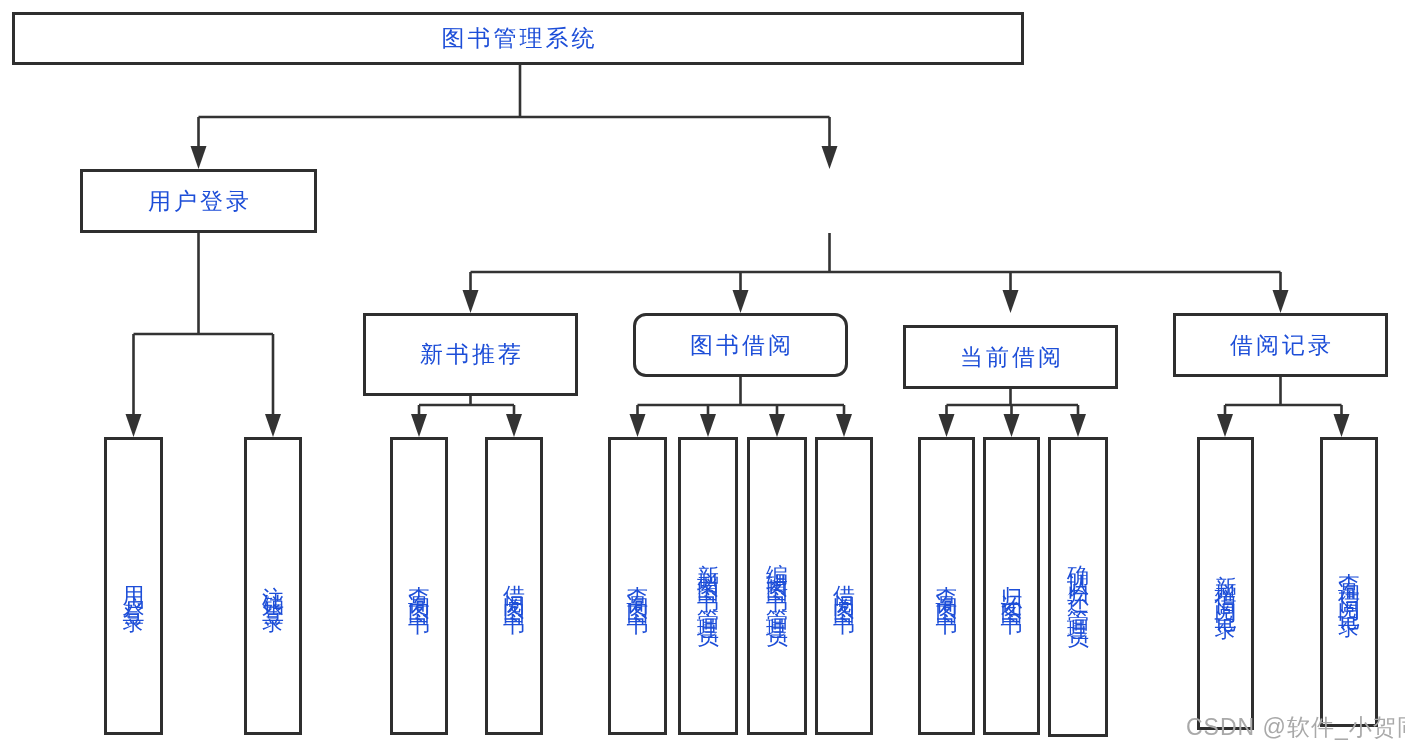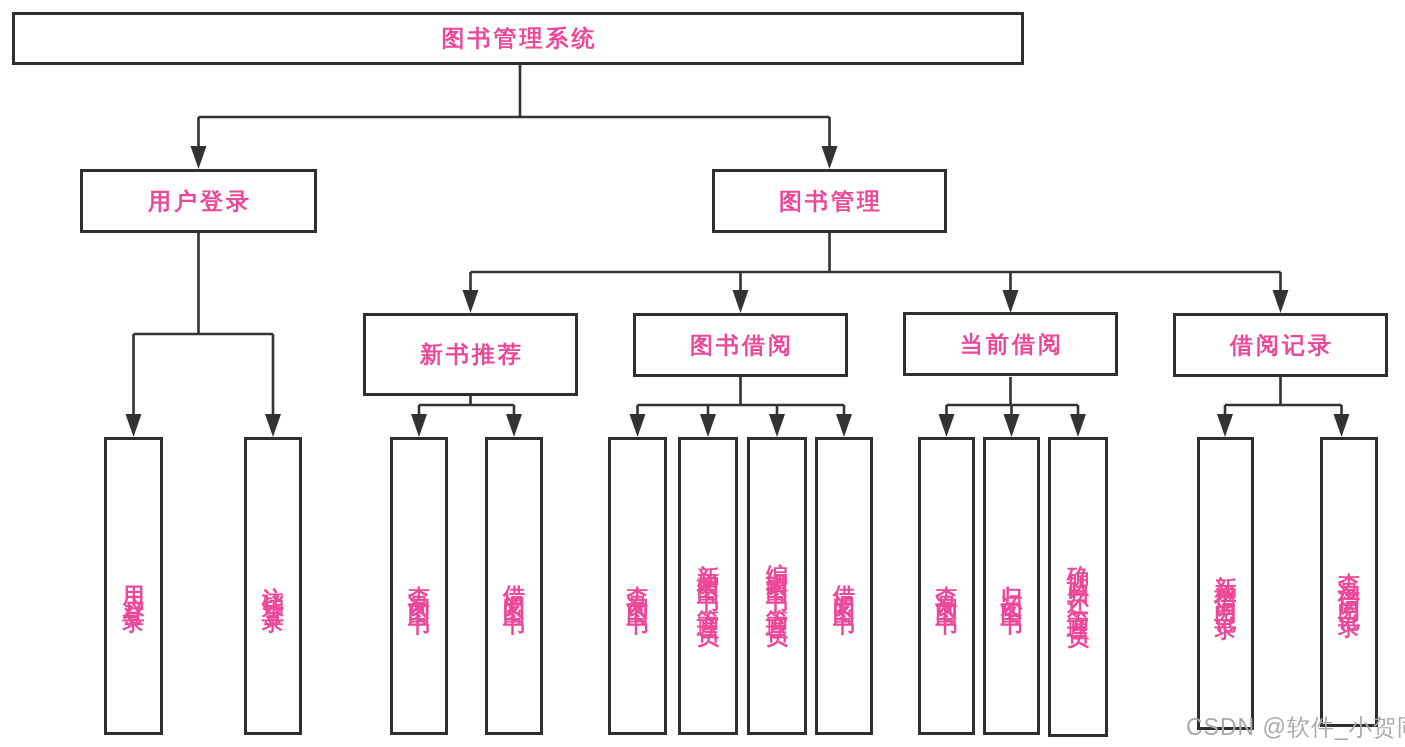--- a/index.html
+++ b/index.html
@@ -22,23 +22,22 @@
     z-index: 0;
   }
   .node {
     position: absolute;
     box-sizing: border-box;
     background: #ffffff;
     border: 3px solid #2f2f2f;
     display: flex;
     align-items: center;
     justify-content: center;
-    color: #ec4899;
+    color: #1d4ed8;
     z-index: 1;
-    font-weight: bold;
   }
   .node.h {
     font-size: 23px;
     letter-spacing: 3px;
     text-indent: 3px;
     white-space: nowrap;
   }
   .node.v span {
     writing-mode: vertical-rl;
     text-orientation: mixed;
@@ -99,25 +98,24 @@
       <polygon points="1003.5,414 1019.5,414 1011.5,437"></polygon>
       <polygon points="1070,414 1086,414 1078,437"></polygon>
       <polygon points="1217,414 1233,414 1225,437"></polygon>
       <polygon points="1333.5,414 1349.5,414 1341.5,437"></polygon>
     </g>
   </svg>
 
   <div class="node h" style="left:12px; top:12px; width:1012px; height:53px;">图书管理系统</div>
 
   <div class="node h" style="left:80px; top:169px; width:237px; height:64px;">用户登录</div>
-  <div class="node h" style="left:712px; top:169px; width:235px; height:64px;">图书管理</div>
 
   <div class="node h" style="left:363px; top:313px; width:215px; height:83px;">新书推荐</div>
-  <div class="node h" style="left:633px; top:313px; width:215px; height:64px;">图书借阅</div>
-  <div class="node h" style="left:903px; top:312px; width:215px; height:64px;">当前借阅</div>
+  <div class="node h" style="left:633px; top:313px; width:215px; height:64px;border-radius:13px;">图书借阅</div>
+  <div class="node h" style="left:903px; top:325px; width:215px; height:64px;">当前借阅</div>
   <div class="node h" style="left:1173px; top:313px; width:215px; height:64px;">借阅记录</div>
 
   <div class="node v" style="left:104px; top:437px; width:59px; height:298px;">
     <span>用户登录</span>
   </div>
   <div class="node v" style="left:244px; top:437px; width:58px; height:298px;">
     <span>注销登录</span>
   </div>
 
   <div class="node v" style="left:390px; top:437px; width:58px; height:298px;">

